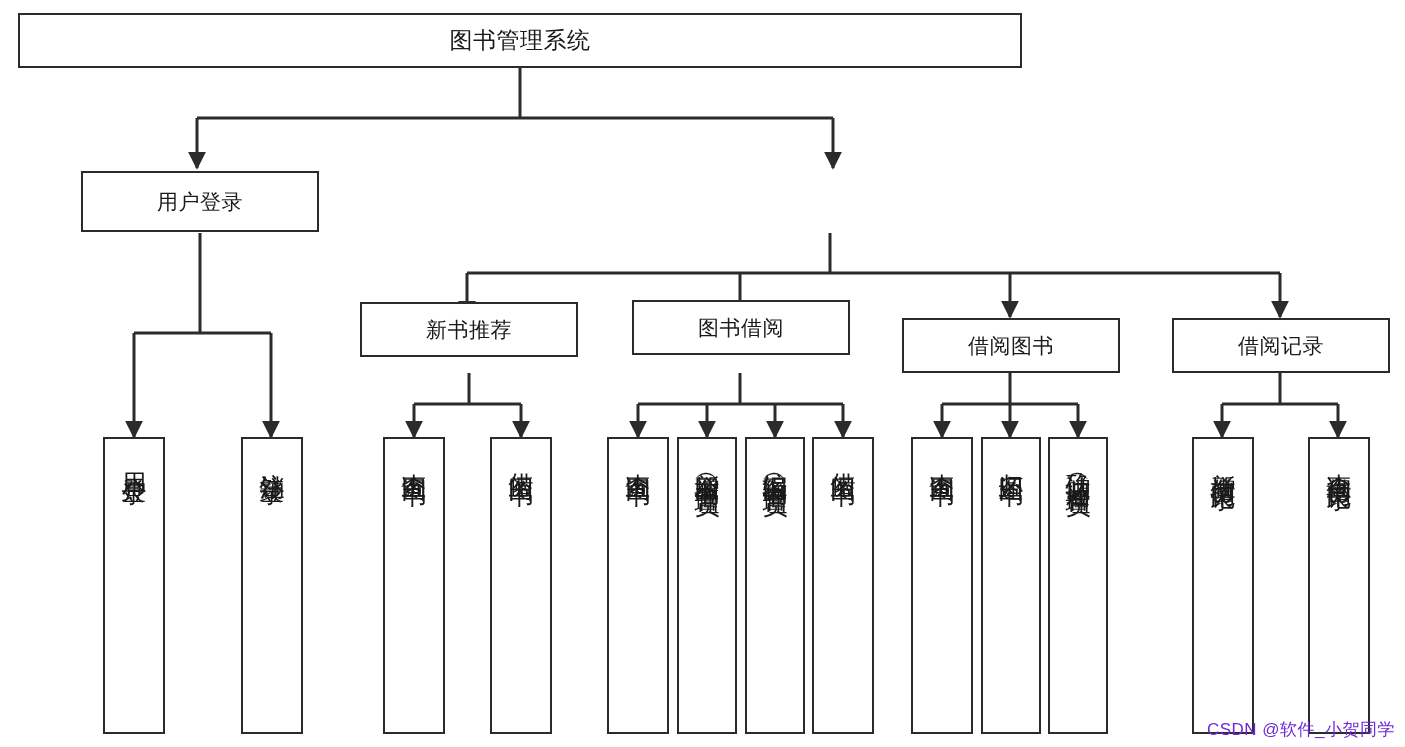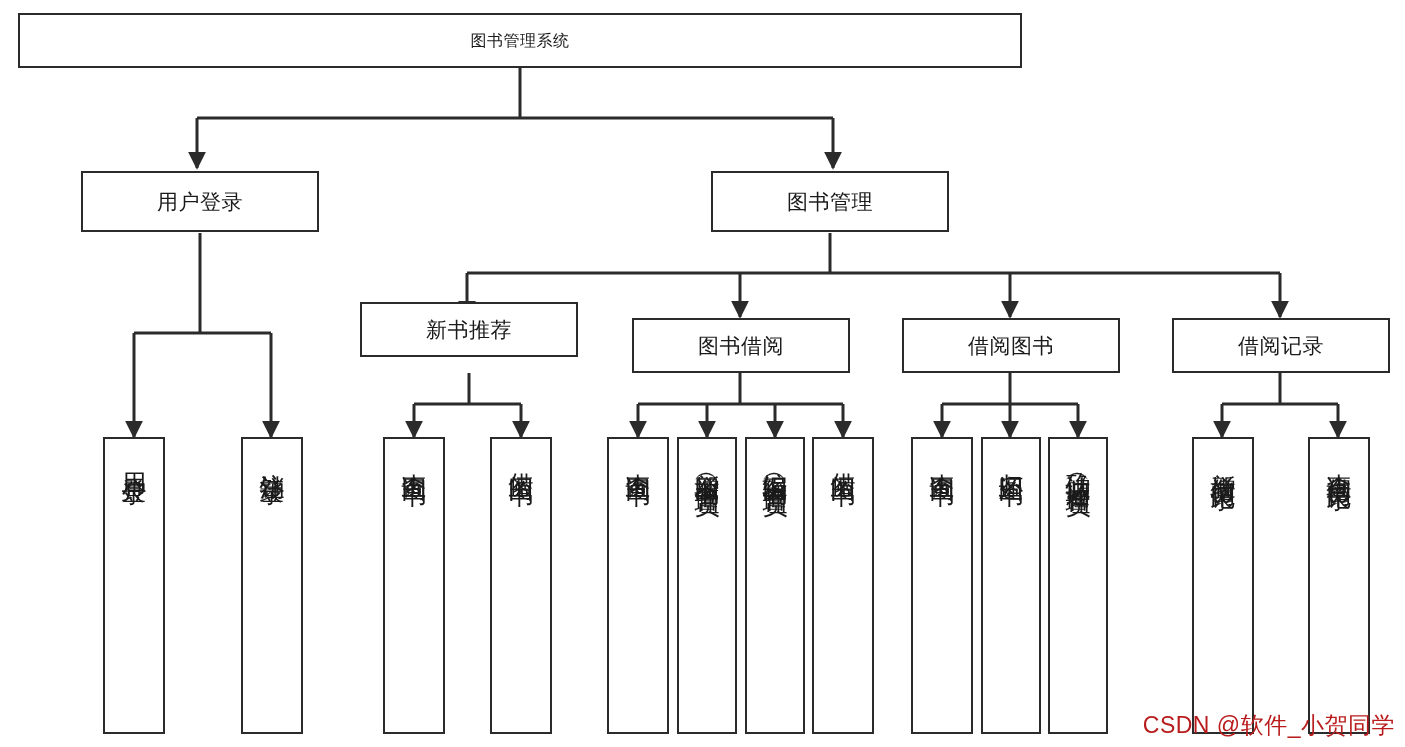--- a/index.html
+++ b/index.html
@@ -50,28 +50,28 @@
     padding-top: 14px;
   }
   .node.vertical .label {
     writing-mode: vertical-rl;
     text-orientation: upright;
     font-size: 25px;
     letter-spacing: 3px;
     line-height: 1;
   }
   #root-node .label {
-    font-size: 16px;
+    font-size: 23px;
   }
   #watermark {
     position: absolute;
     right: 10px;
     bottom: 6px;
-    font-size: 23px;
-    color: #b91c1c;
+    font-size: 17px;
+    color: #6d28d9;
     letter-spacing: 0.5px;
     white-space: nowrap;
     pointer-events: none;
   }
 </style>
 </head>
 <body>
 
 <div id="diagram-root">
 
@@ -140,28 +140,25 @@
     </g>
   </svg>
 
   <div class="node horizontal" id="root-node" style="left:18px; top:13px; width:1004px; height:55px;">
     <span class="label">图书管理系统</span>
   </div>
 
   <div class="node horizontal" style="left:81px; top:171px; width:238px; height:61px;">
     <span class="label">用户登录</span>
   </div>
-  <div class="node horizontal" style="left:711px; top:171px; width:238px; height:61px;">
-    <span class="label">图书管理</span>
-  </div>
 
   <div class="node horizontal" style="left:360px; top:302px; width:218px; height:55px;">
     <span class="label">新书推荐</span>
   </div>
-  <div class="node horizontal" style="left:632px; top:318px; width:218px; height:55px;">
+  <div class="node horizontal" style="left:632px; top:300px; width:218px; height:55px;">
     <span class="label">图书借阅</span>
   </div>
   <div class="node horizontal" style="left:902px; top:318px; width:218px; height:55px;">
     <span class="label">借阅图书</span>
   </div>
   <div class="node horizontal" style="left:1172px; top:318px; width:218px; height:55px;">
     <span class="label">借阅记录</span>
   </div>
 
   <div class="node vertical" style="left:103px; top:437px; width:62px; height:297px;">

